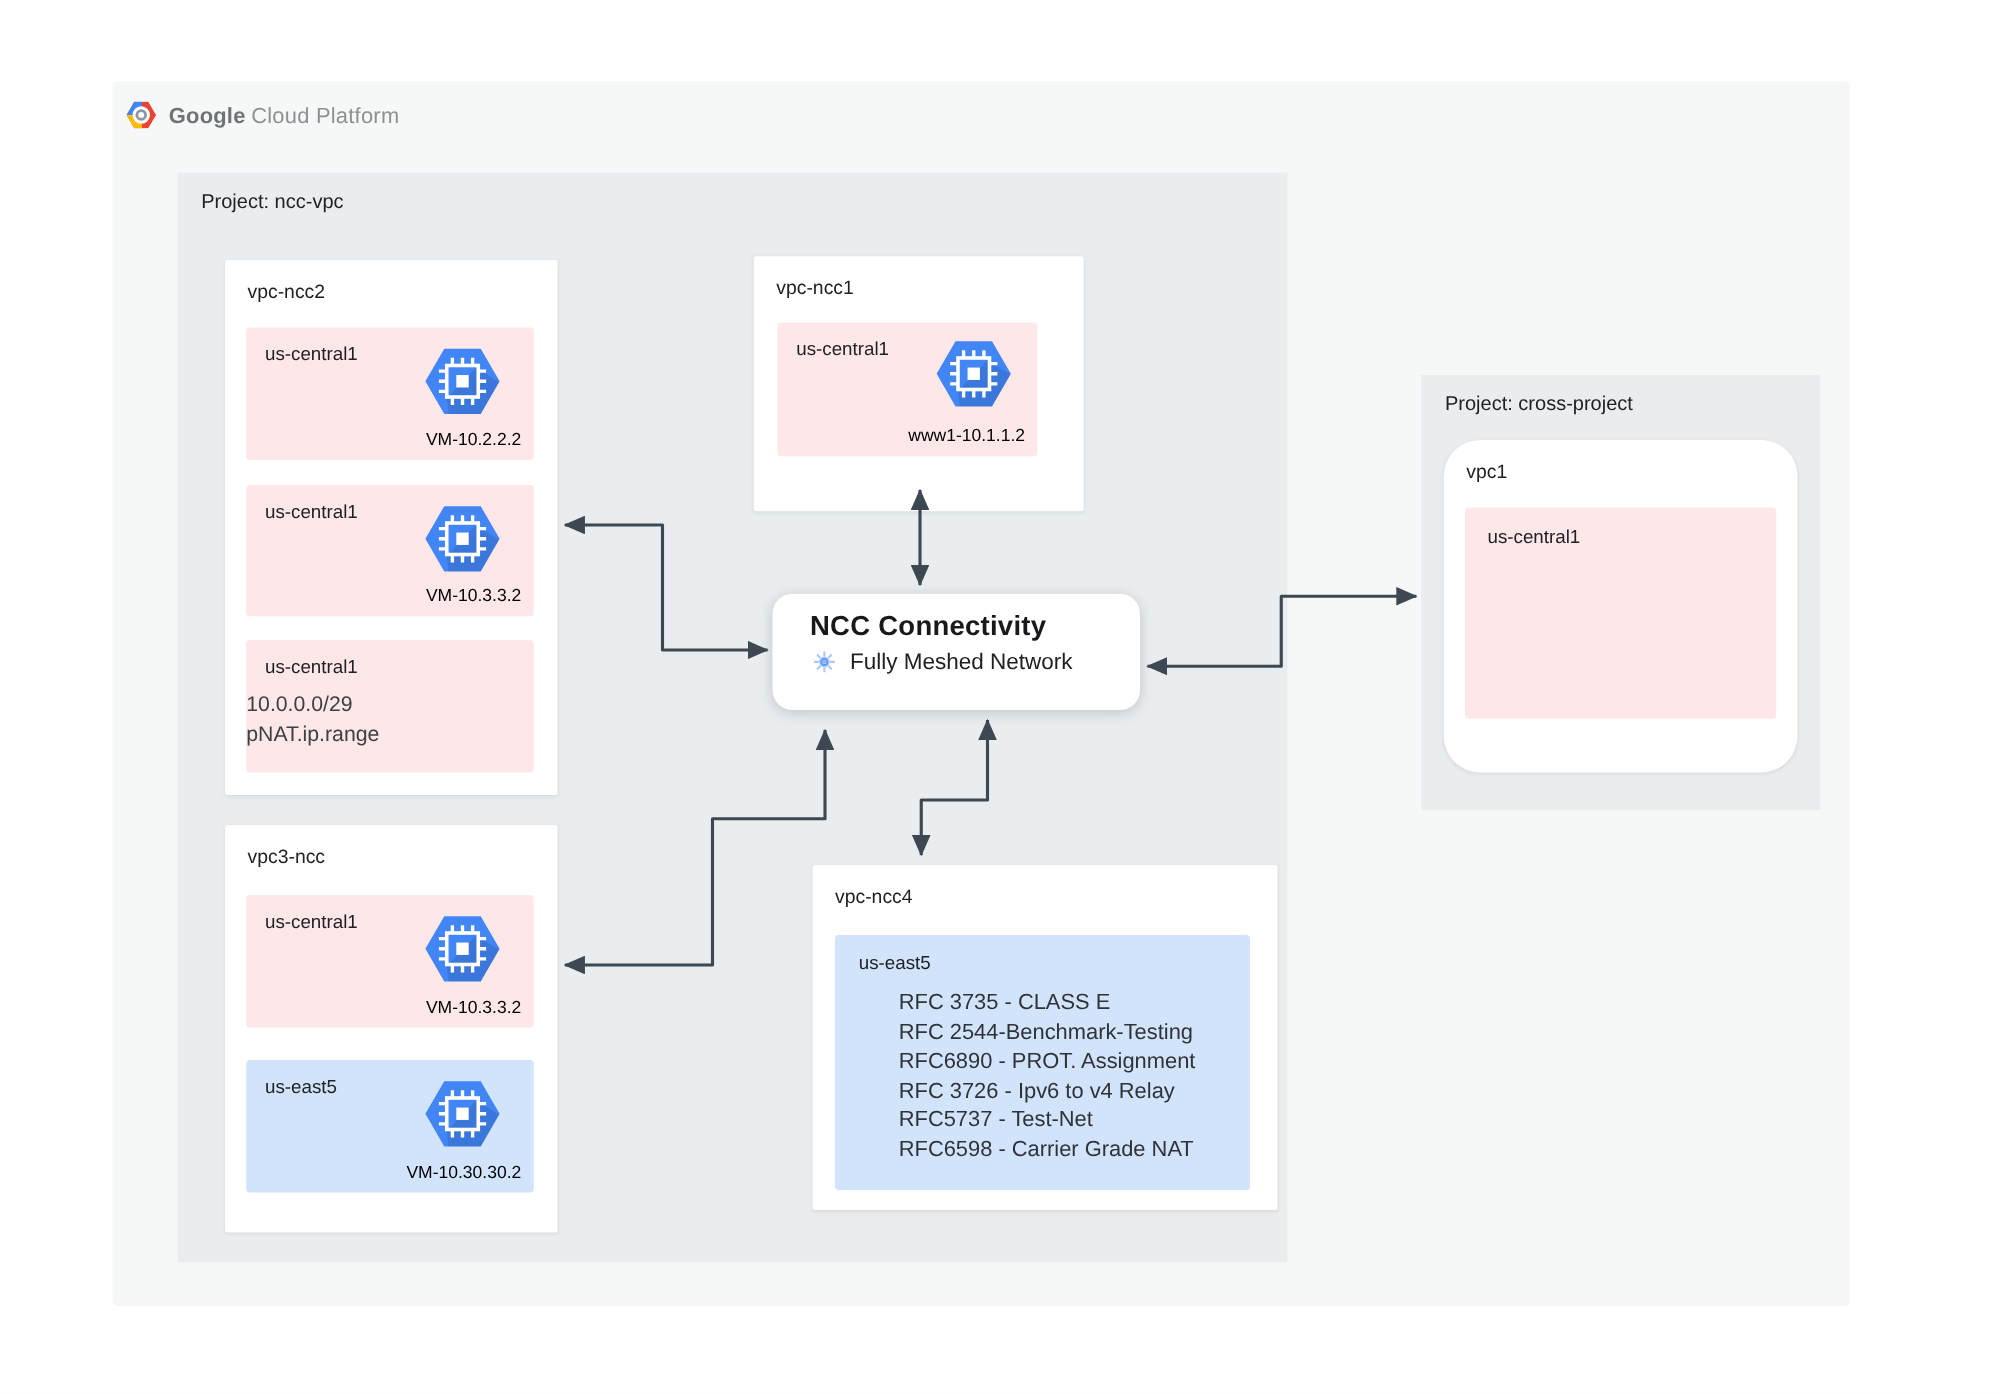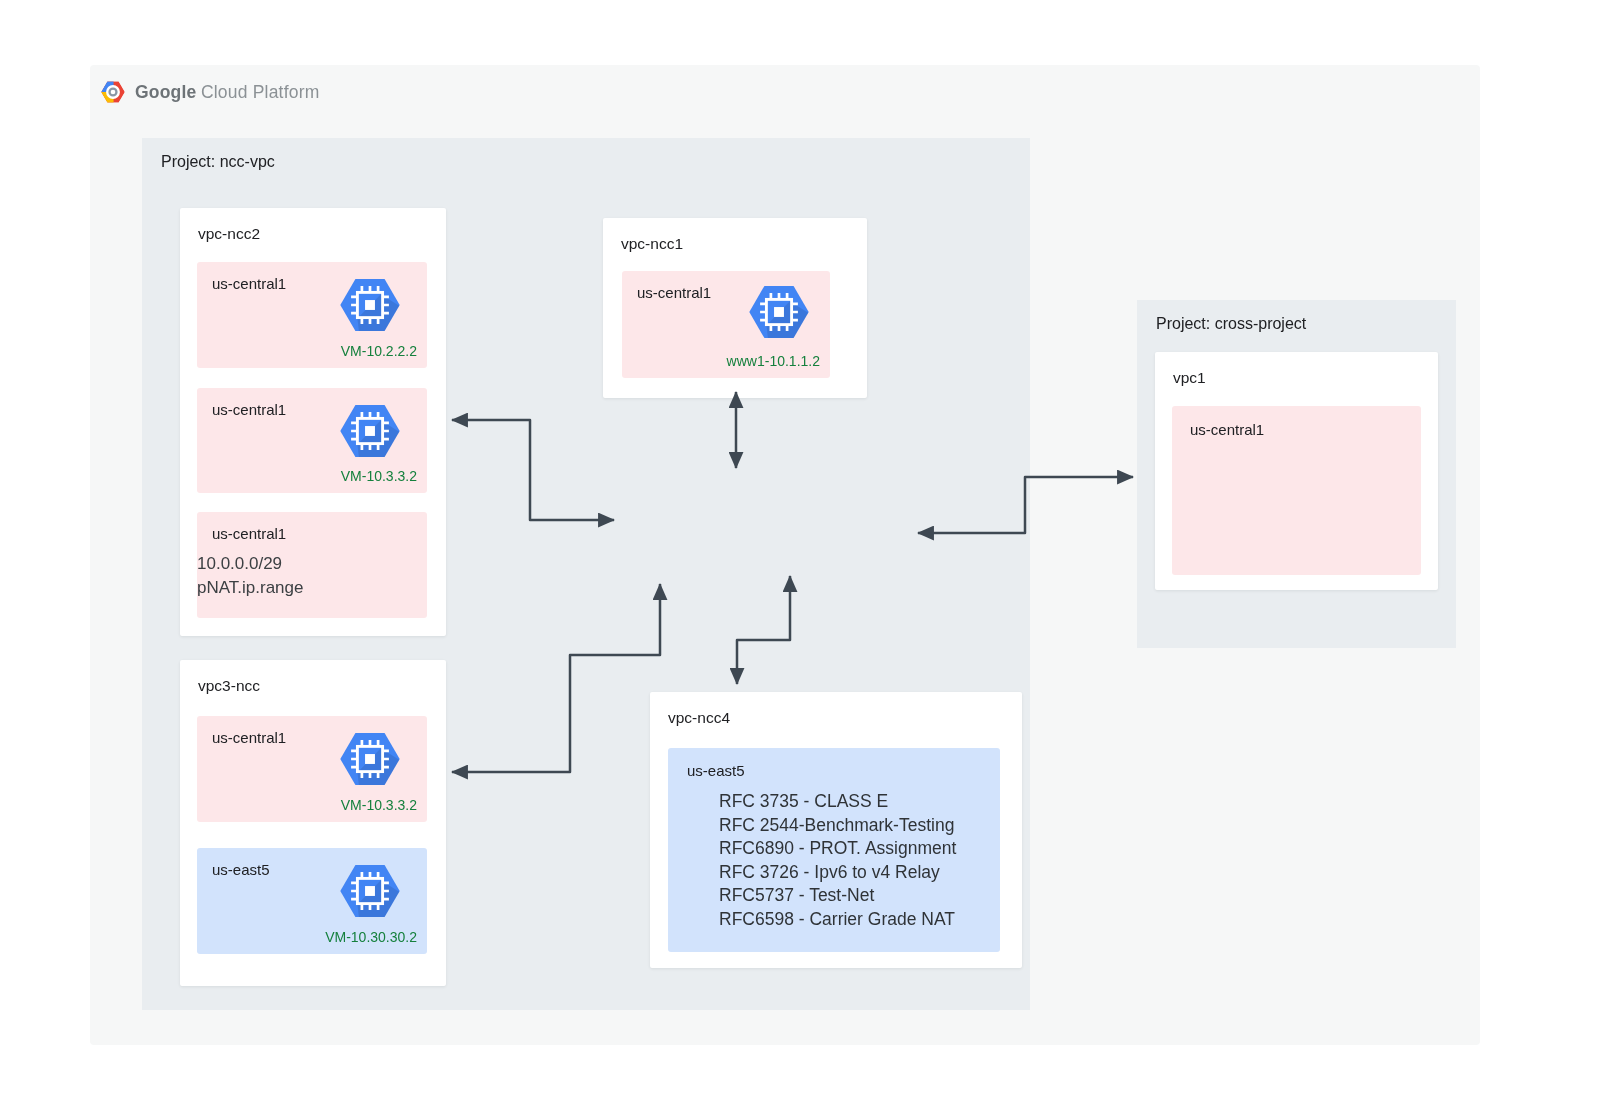--- a/index.html
+++ b/index.html
@@ -24,21 +24,21 @@
   .vpc { position:absolute; background:#ffffff; border-radius:2px;
          box-shadow:0 1px 3px rgba(60,64,67,.10); }
   .vpc-title { position:absolute; left:18px; top:17px; font-size:15.5px; color:#202124; }
 
   
   .region { position:absolute; border-radius:3px; }
   .region.pink { background:#fde7e9;padding-left:32px; }
   .region.blue { background:#d2e3fc; }
   .region-label { position:absolute; left:15px; top:13px; font-size:15px; color:#202124; }
   .ce { position:absolute; right:26px; top:16px; width:62px; height:54px; }
-  .vm-label { position:absolute; right:10px; bottom:9px; font-size:14px; color:#15803d; }
+  .vm-label { position:absolute; right:10px; bottom:9px; font-size:14px; color:#000000; }
   .cidr { position:absolute; left:0; right:0; top:40px; 
           font-size:17px; color:#3c4043; line-height:24px; }
 
   
   .ncc { position:absolute; left:618px; top:475px; width:294px; height:93px; background:#fff;
          border-radius:16px; box-shadow:0 2px 10px rgba(60,64,67,.22); padding:13px 0 0 30px; }
   .ncc-title { font-size:22px; font-weight:700; color:#17191c; letter-spacing:.2px; }
   .ncc-sub { display:flex; align-items:center; gap:11px; margin-top:5px; margin-left:2px; }
   .ncc-sub .mesh { width:19px; height:19px; }
   .ncc-sub span { font-size:18px; color:#202124; }
@@ -140,50 +140,59 @@
     </div>
     <div class="region blue" style="left:17px; top:188px; width:230px; height:106px;">
       <div class="region-label">us-east5</div>
       <svg class="ce" viewBox="0 0 68 60">
           <use href="#ce-hex"></use>
         </svg>
       <div class="vm-label">VM-10.30.30.2</div>
     </div>
   </div>
 
-  <div class="vpc" style="left:603px; top:218px; width:264px; height:180px;text-align:right;">
+  <div class="vpc" style="left:603px; top:205px; width:264px; height:204px;text-align:right;">
     <div class="vpc-title">vpc-ncc1</div>
     <div class="region pink" style="left:19px; top:53px; width:208px; height:107px;">
       <div class="region-label">us-central1</div>
       <svg class="ce" style="right:20px; top:14px;" viewBox="0 0 68 60">
           <use href="#ce-hex"></use>
         </svg>
       <div class="vm-label">www1-10.1.1.2</div>
     </div>
   </div>
 
+  <div class="ncc">
+    <div class="ncc-title">NCC Connectivity</div>
+    <div class="ncc-sub">
+      <svg class="mesh" viewBox="0 0 24 24">
+          <use href="#mesh-ic"></use>
+        </svg>
+      <span>Fully Meshed Network</span>
+    </div>
+  </div>
 
   <div class="vpc" style="left:650px; top:692px; width:372px; height:276px;">
     <div class="vpc-title">vpc-ncc4</div>
     <div class="region blue" style="left:18px; top:56px; width:332px; height:204px;">
       <div class="rfc-head">us-east5</div>
       <div class="rfc-list">
         <div>RFC 3735 - CLASS E</div>
         <div>RFC 2544-Benchmark-Testing</div>
         <div>RFC6890 - PROT. Assignment</div>
         <div>RFC 3726 - Ipv6 to v4 Relay</div>
         <div>RFC5737 - Test-Net</div>
         <div>RFC6598 - Carrier Grade NAT</div>
       </div>
     </div>
   </div>
 
   <div class="project proj-cross">
     <div class="project-label">Project: cross-project</div>
-    <div class="vpc" style="left:18px; top:52px; width:283px; height:238px;">
+    <div class="vpc" style="left:18px; top:52px; width:283px; height:266px;border-radius:29px;">
       <div class="vpc-title">vpc1</div>
       <div class="region pink" style="left:17px; top:54px; width:249px; height:169px;">
         <div class="region-label" style="left:18px; top:15px;">us-central1</div>
       </div>
     </div>
   </div>
 
   <svg class="arrow-layer" viewBox="0 0 1600 1114">
     <g stroke="#3e4852" stroke-width="2.5" fill="none" stroke-linejoin="round">
       <path d="M614,520 H530 V420 H452" marker-start="url(#ah)" marker-end="url(#ah)"></path>

